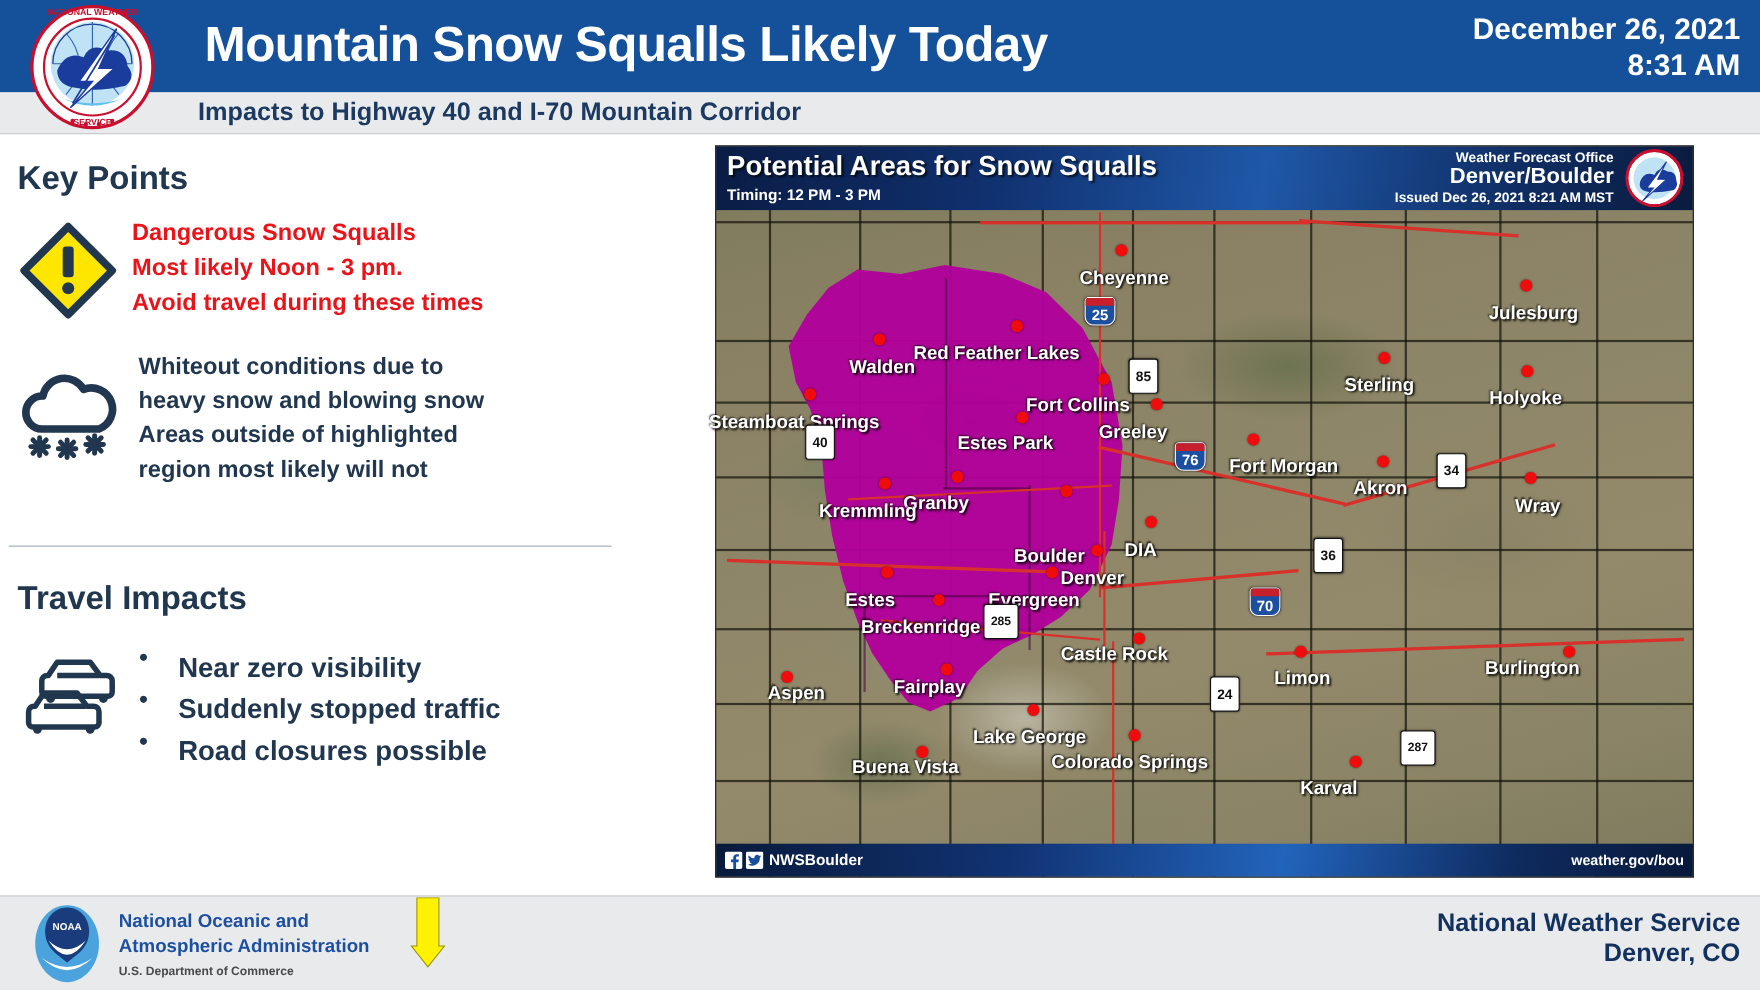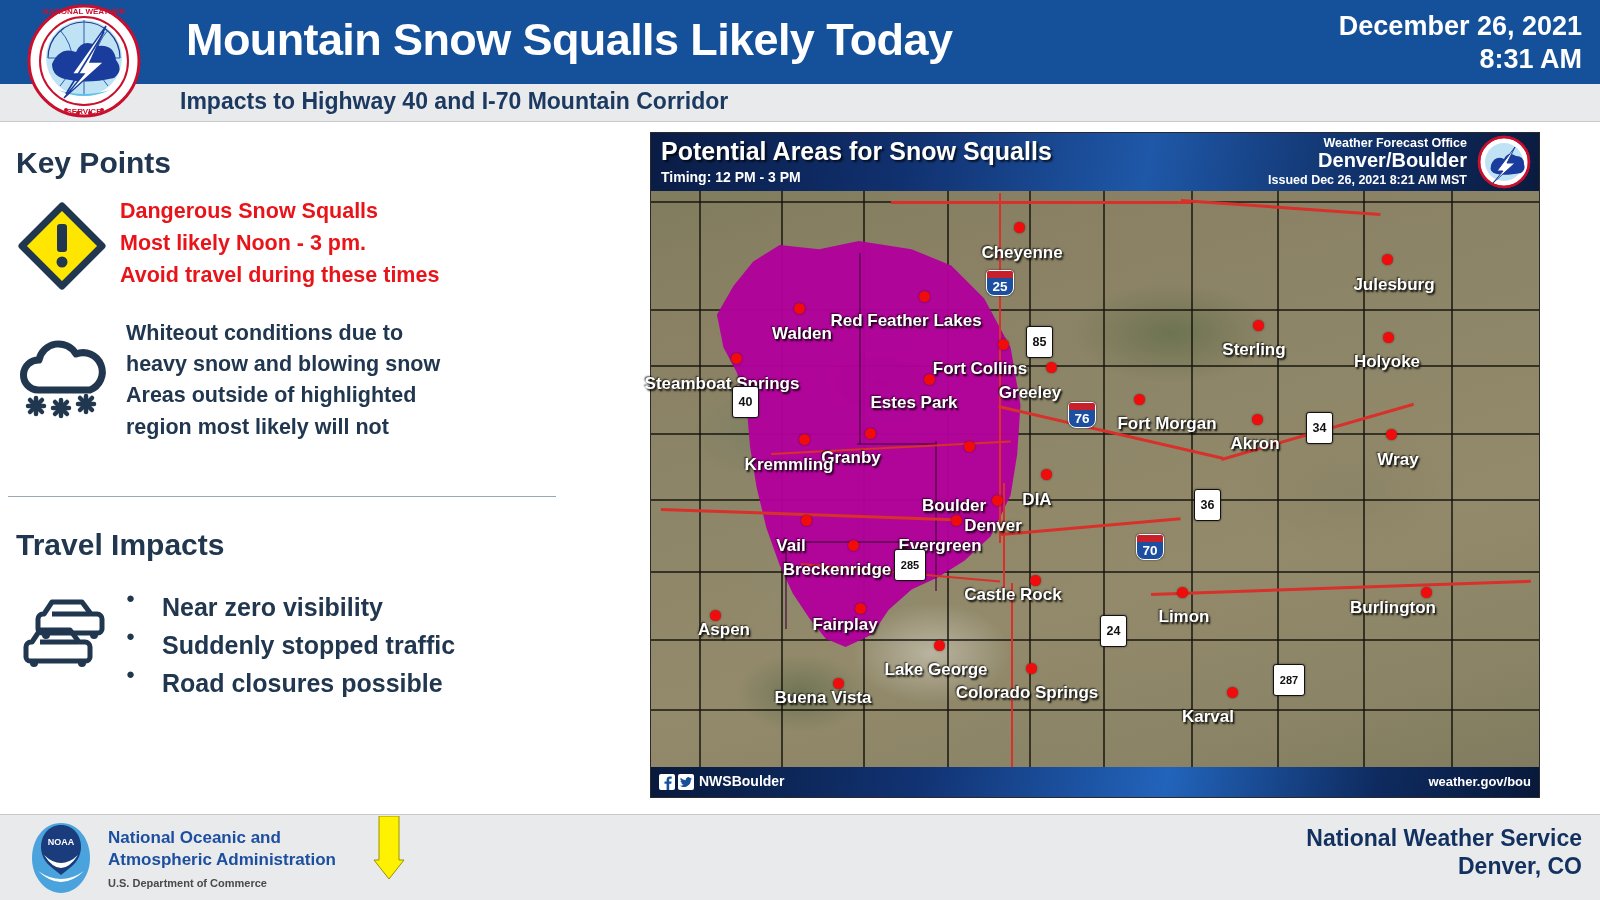--- a/index.html
+++ b/index.html
@@ -488,21 +488,21 @@
       <div class="city-name" style="left: 851px; top: 448px; transform: translateX(-50%);">Granby</div>
       <div class="city-dot" style="left: 799px; top: 434px;"></div>
       <div class="city-name" style="left: 789px; top: 455px; transform: translateX(-50%);">Kremmling</div>
       <div class="city-dot" style="left: 964px; top: 441px;"></div>
       <div class="city-name" style="left: 954px; top: 461px; transform: translateX(-50%); margin-top: 35px;">Boulder</div>
       <div class="city-dot" style="left: 1041px; top: 469px;"></div>
       <div class="city-name" style="left: 1037px; top: 490px; transform: translateX(-50%);">DIA</div>
       <div class="city-dot" style="left: 992px; top: 495px;"></div>
       <div class="city-name" style="left: 993px; top: 516px; transform: translateX(-50%);">Denver</div>
       <div class="city-dot" style="left: 801px; top: 515px;"></div>
-      <div class="city-name" style="left: 791px; top: 536px; transform: translateX(-50%);">Vail</div>
+      <div class="city-name" style="left: 791px; top: 536px; transform: translateX(-50%);">Estes</div>
       <div class="city-dot" style="left: 951px; top: 515px;"></div>
       <div class="city-name" style="left: 940px; top: 536px; transform: translateX(-50%);">Evergreen</div>
       <div class="city-dot" style="left: 848px; top: 540px;"></div>
       <div class="city-name" style="left: 837px; top: 560px; transform: translateX(-50%);">Breckenridge</div>
       <div class="city-dot" style="left: 1030px; top: 575px;"></div>
       <div class="city-name" style="left: 1013px; top: 585px; transform: translateX(-50%);">Castle Rock</div>
       <div class="city-dot" style="left: 1177px; top: 587px;"></div>
       <div class="city-name" style="left: 1184px; top: 607px; transform: translateX(-50%);">Limon</div>
       <div class="city-dot" style="left: 1421px; top: 587px;"></div>
       <div class="city-name" style="left: 1393px; top: 598px; transform: translateX(-50%);">Burlington</div>

